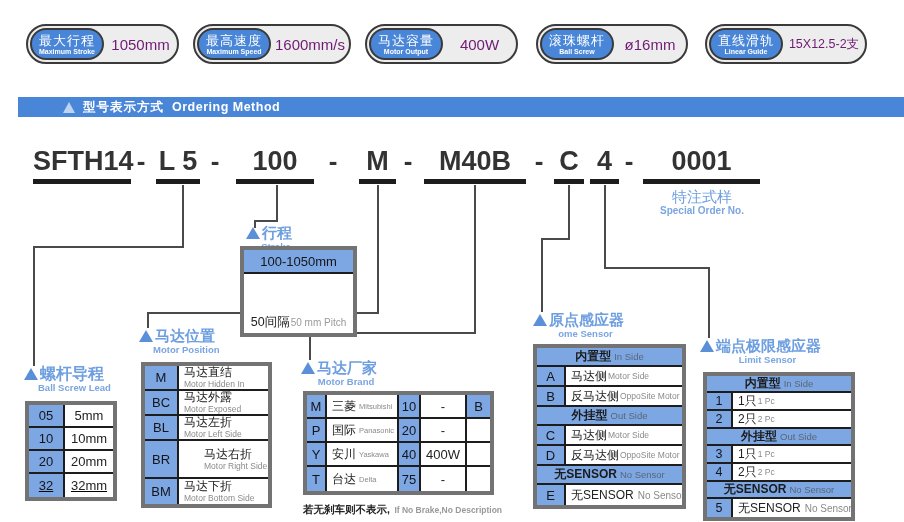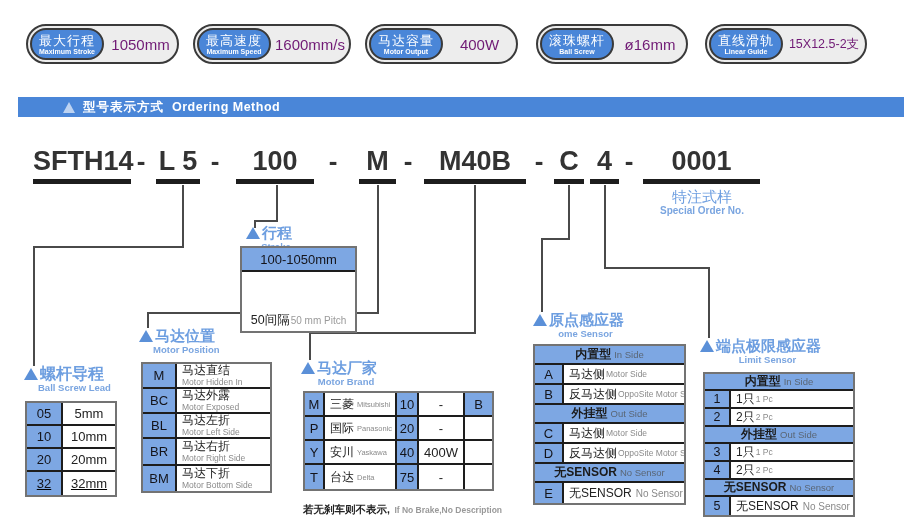--- a/index.html
+++ b/index.html
@@ -39,21 +39,21 @@
   .lrow{display:flex;align-items:flex-end;font-weight:bold;}
   .tri{width:0;height:0;border-left:7px solid transparent;border-right:7px solid transparent;
        border-bottom:12px solid #5b90d8;margin-right:2px;margin-bottom:2px;}
   .tlabel .cn{font-size:15px;line-height:17px;white-space:nowrap;}
   .tlabel .en{font-size:9.5px;font-weight:bold;color:#7aa5e0;text-align:center;white-space:nowrap;padding-left:14px;}
   .plabel{position:absolute;text-align:center;color:#6d9ee0;}
   .plabel .cn{font-size:14px;line-height:17px;}
   .plabel .en{font-size:10px;font-weight:bold;color:#7aa5e0;}
 
   
-  .tbl{position:absolute;border:2px solid #737373;box-sizing:border-box;background:#fff;}
+  .tbl{position:absolute;border:4px solid #737373;box-sizing:border-box;background:#fff;}
   .row{display:flex;border-bottom:2px solid #1d1d1d;box-sizing:border-box;}
   .row:last-child{border-bottom:0;}
   .blue{background:#7da7e3;}
   .ccode{background:#7da7e3;border-right:2px solid #1d1d1d;display:flex;align-items:center;
          justify-content:center;font-size:13px;color:#14141a;box-sizing:border-box;flex-shrink:0;}
   .cwhite{background:#fff;display:flex;align-items:center;justify-content:center;font-size:13px;color:#222;box-sizing:border-box;}
   .cdesc{flex:1;display:flex;flex-direction:column;justify-content:center;padding-left:5px;background:#fff;box-sizing:border-box;}
   .cdesc .cn{font-size:12px;line-height:13px;color:#222;white-space:nowrap;}
   .cdesc .en{font-size:8.5px;line-height:10px;color:#8a8a8a;white-space:nowrap;}
   .cinl{flex:1;display:flex;align-items:center;padding-left:5px;background:#fff;box-sizing:border-box;overflow:hidden;}
@@ -256,21 +256,21 @@
         <span class="en">Motor Exposed</span>
       </div>
     </div>
     <div class="row" style="height:25px;">
       <div class="ccode" style="width:34px;">BL</div>
       <div class="cdesc">
         <span class="cn">马达左折</span>
         <span class="en">Motor Left Side</span>
       </div>
     </div>
-    <div class="row" style="height:27px;">
+    <div class="row" style="height:38px;gap:20px;">
       <div class="ccode" style="width:34px;">BR</div>
       <div class="cdesc">
         <span class="cn">马达右折</span>
         <span class="en">Motor Right Side</span>
       </div>
     </div>
     <div class="row" style="height:25px;">
       <div class="ccode" style="width:34px;">BM</div>
       <div class="cdesc">
         <span class="cn">马达下折</span>

